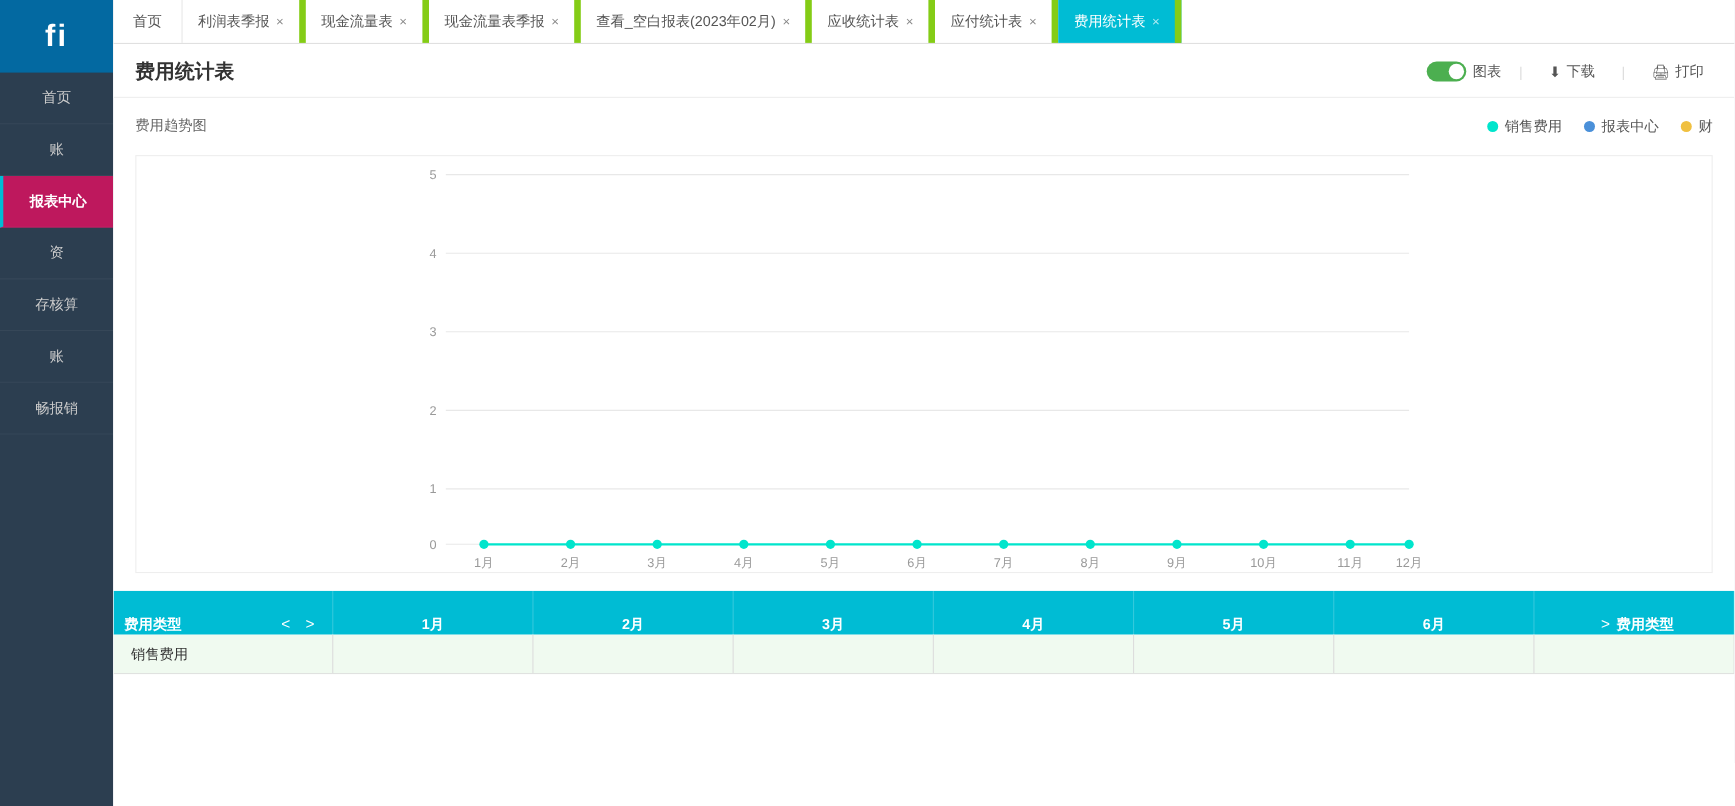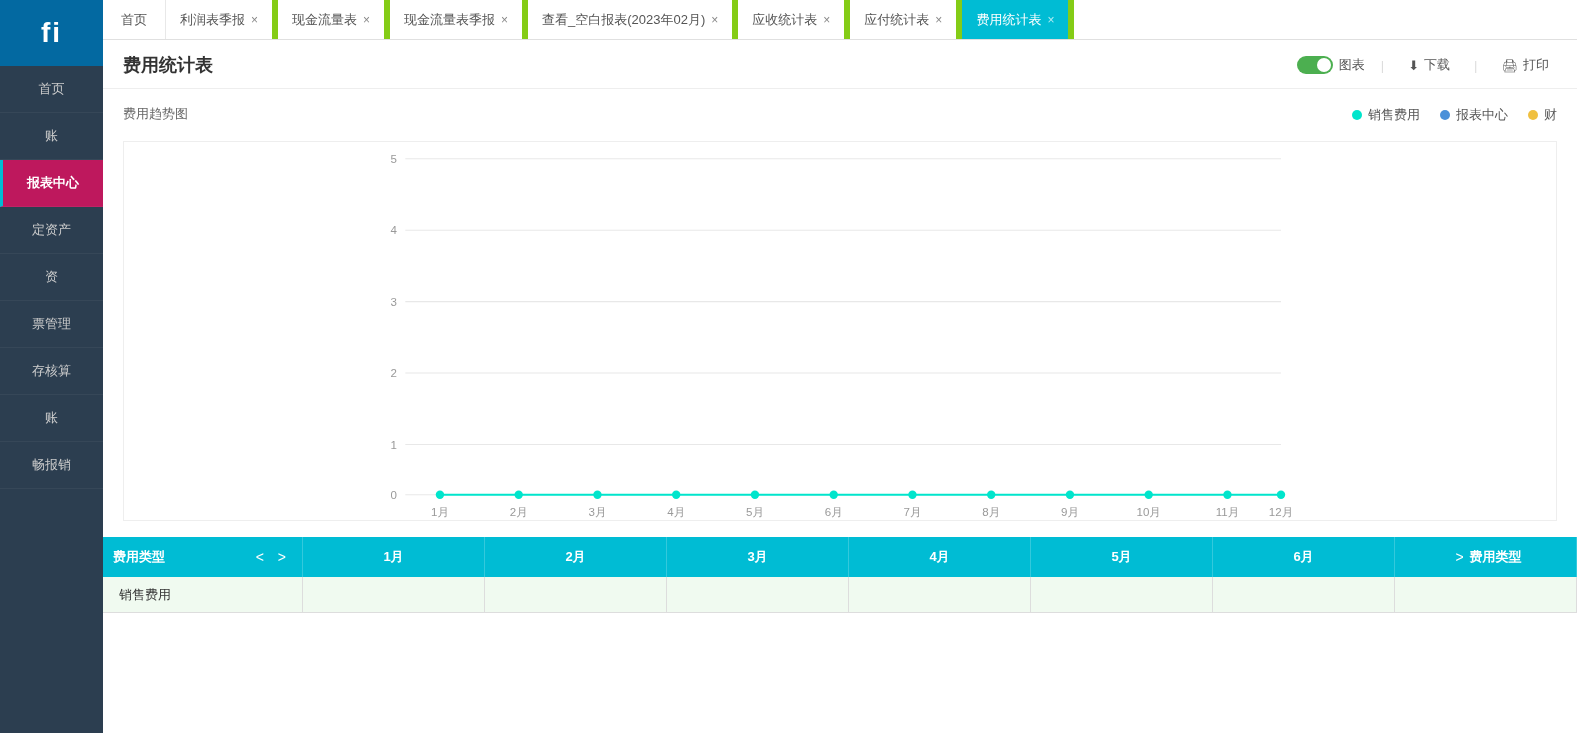--- a/index.html
+++ b/index.html
@@ -210,21 +210,21 @@
       display: flex;
       background: #00bcd4;
       color: white;
       font-size: 13px;
       font-weight: bold;
       height: 40px;
       align-items: center;
     }
     .th-cell {
       display: flex;
-      align-items: center;
+      align-items: flex-end;
       justify-content: center;
       height: 100%;
       border-right: 1px solid rgba(255,255,255,0.2);
       padding: 0 10px;
     }
     .th-cell.type-col {
       width: 200px;
       flex-shrink: 0;
       justify-content: space-between;
     }
@@ -280,23 +280,21 @@
     }
   </style>
 </head>
 <body>
 
 <div class="sidebar">
   <div class="sidebar-logo">fi</div>
   <div class="sidebar-item">首页</div>
   <div class="sidebar-item">账</div>
   <div class="sidebar-item active">报表中心</div>
-  <div class="sidebar-item">定资产</div>
   <div class="sidebar-item">资</div>
-  <div class="sidebar-item">票管理</div>
   <div class="sidebar-item">存核算</div>
   <div class="sidebar-item">账</div>
   <div class="sidebar-item">畅报销</div>
 </div>
 
 <div class="main">
 
   <div class="tab-bar">
     <div class="tab-home">首页</div>
     <div class="tab">

